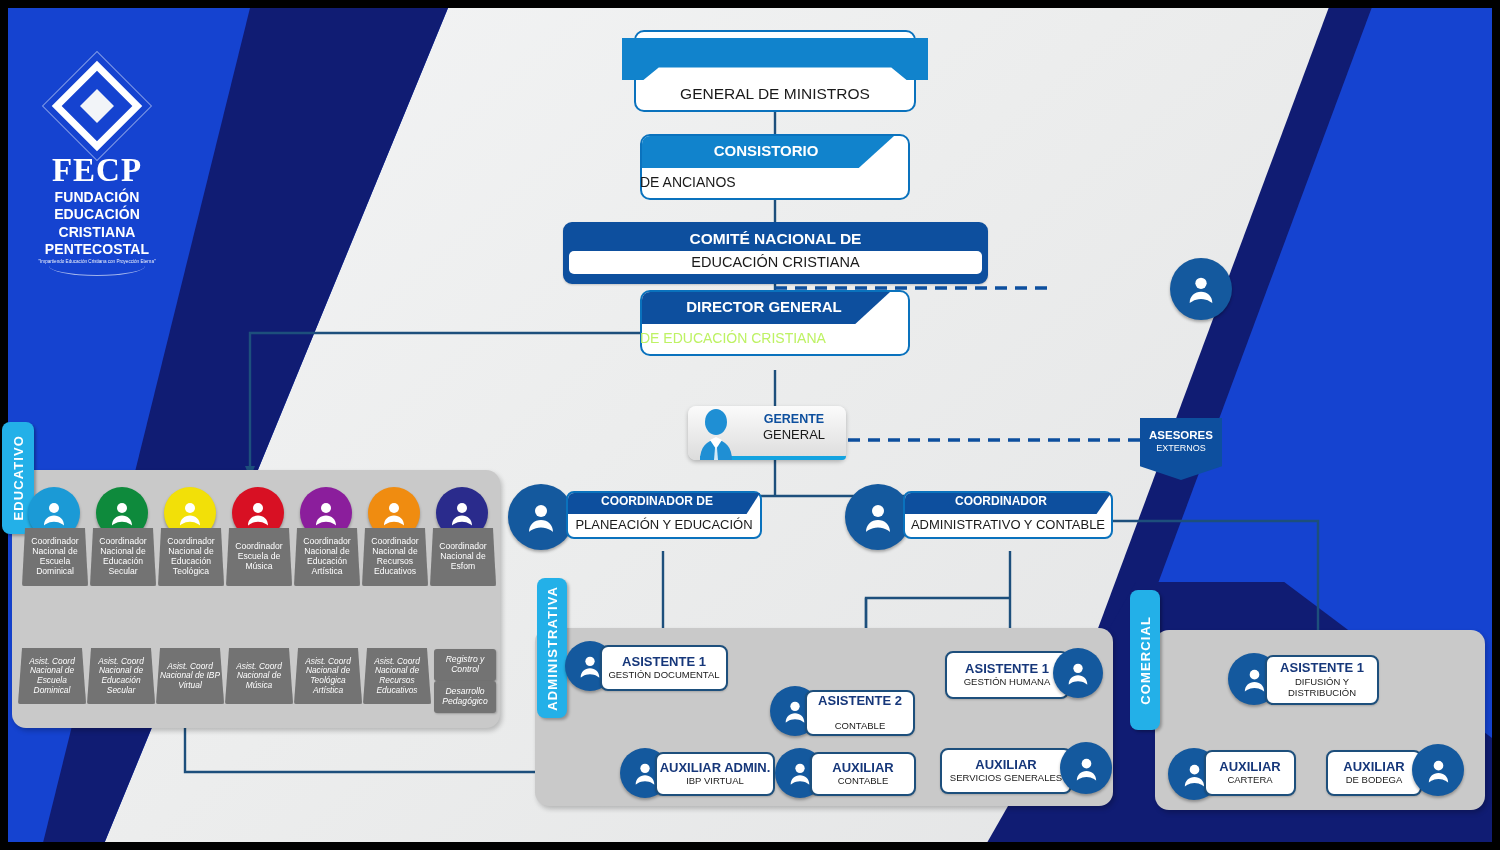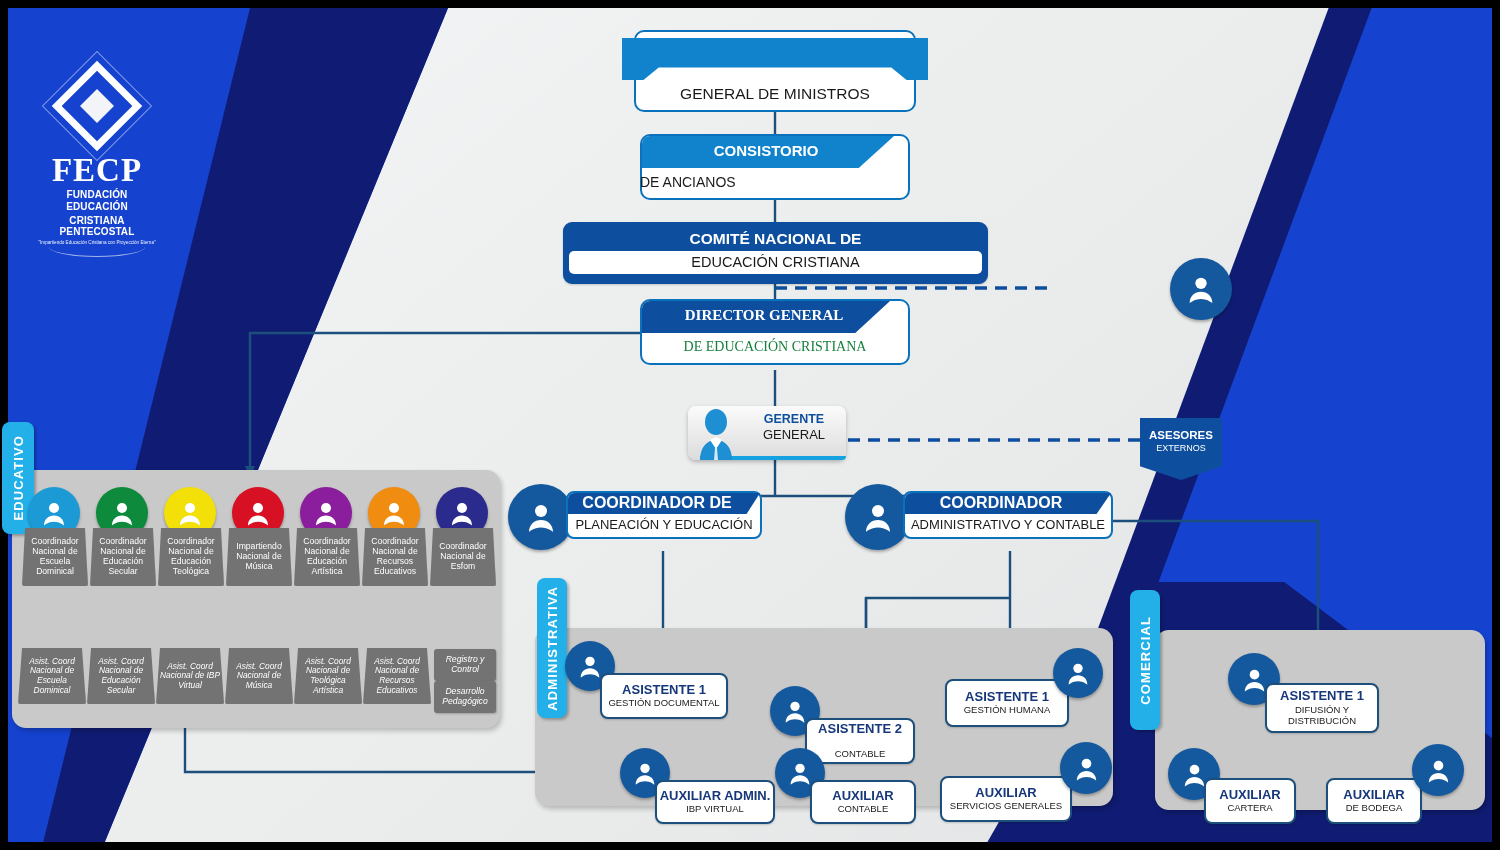--- a/index.html
+++ b/index.html
@@ -27,21 +27,21 @@
 
   
   .logo{position:absolute;left:38px;top:52px;width:118px;text-align:center;color:#fff;}
   .logo-diamond{position:relative;height:108px;}
   .dia{position:absolute;left:50%;top:50%;transform:translate(-50%,-50%) rotate(45deg);}
   .dia.outer{width:76px;height:76px;border:1px solid rgba(255,255,255,.45);}
   .dia.mid{width:50px;height:50px;border:7px solid #ffffff;}
   .dia.inner{width:24px;height:24px;background:#f2f4f8;}
   .logo-fecp{font-family:"Liberation Serif",serif;font-size:33px;font-weight:700;
     letter-spacing:1px;line-height:1;margin-top:-6px;}
-  .logo-l1{font-size:10px;font-weight:700;line-height:1.18;letter-spacing:.1px;margin-top:2px;}
+  .logo-l1{font-size:14px;font-weight:700;line-height:1.18;letter-spacing:.1px;margin-top:2px;}
   .logo-l2{font-size:4.6px;line-height:1.2;margin-top:2px;opacity:.92;}
   .logo-swoosh{width:96px;height:9px;margin:1px auto 0;border-bottom:1px solid rgba(255,255,255,.6);
     border-radius:0 0 50% 50%/0 0 100% 100%;}
 
   
   .svg-lines{position:absolute;left:0;top:0;width:1500px;height:850px;pointer-events:none;}
 
   
   .node{position:absolute;box-sizing:border-box;}
 
@@ -63,26 +63,26 @@
   .consistorio .t2{position:absolute;left:0;right:0;top:40px;text-align:left;color:#1a1a1a;font-size:14px;}
 
   
   .comite{left:563px;top:222px;width:425px;height:62px;border:2.5px solid #0d4f9e;
     border-radius:9px;background:#0d4f9e;overflow:hidden;box-shadow:0 1px 2px rgba(0,0,0,.18);}
   .comite .t1{text-align:center;color:#fff;font-size:15.5px;font-weight:700;padding-top:6px;}
   .comite .t2{margin:3px 4px 0;background:#fff;border-radius:5px;text-align:center;color:#1a1a1a;
     font-size:14.5px;padding:3px 0 4px;}
 
   
-  .director{left:640px;top:299px;width:270px;height:66px;font-family:Liberation Serif, serif;}
+  .director{left:640px;top:290px;width:270px;height:66px;}
   .director .shell{position:absolute;inset:0;border:2.5px solid #0a72bd;border-radius:10px;background:#fff;}
   .director .band{position:absolute;left:2px;top:2px;width:248px;height:32px;background:#0d4f9e;
     border-radius:8px 0 0 0;clip-path:polygon(0 0,100% 0,86% 100%,0 100%);}
   .director .t1{position:absolute;left:0;right:22px;top:8px;text-align:center;color:#fff;font-size:15px;font-weight:700;}
-  .director .t2{position:absolute;left:0;right:0;top:40px;text-align:center;color:#15803d;font-size:14px;}
+  .director .t2{position:absolute;left:0;right:0;top:40px;color:#bef264;font-size:14px;}
 
   
   .revisor{left:1050px;top:264px;width:128px;height:50px;border:2.5px solid #0d4f9e;
     border-radius:9px;background:#fff;box-shadow:0 1px 2px rgba(0,0,0,.15);}
   .revisor .t1{text-align:center;color:#0d4f9e;font-size:15px;font-weight:700;padding-top:6px;}
   .revisor .t2{text-align:center;color:#1a1a1a;font-size:14px;}
 
   
   .gerente{left:688px;top:406px;width:158px;height:54px;border-radius:8px;
     background:linear-gradient(180deg,#fbfbfb,#dcdcdc);box-shadow:0 2px 4px rgba(0,0,0,.25);}
@@ -94,21 +94,21 @@
   .asesores{left:1140px;top:418px;width:82px;height:62px;background:#0d4f9e;
     clip-path:polygon(0 0,100% 0,100% 78%,50% 100%,0 78%);}
   .asesores .t1{text-align:center;color:#fff;font-size:11.5px;font-weight:700;padding-top:11px;}
   .asesores .t2{text-align:center;color:#fff;font-size:9px;padding-top:2px;}
 
   
   .coord{position:absolute;height:48px;}
   .coord .shell{position:absolute;inset:0;border:2.5px solid #0a72bd;border-radius:8px;background:#fff;}
   .coord .band{position:absolute;left:2px;top:2px;right:2px;height:21px;background:#0d4f9e;
     border-radius:6px 0 0 0;clip-path:polygon(0 0,100% 0,93% 100%,0 100%);}
-  .coord .t1{position:absolute;left:0;right:14px;top:3px;text-align:center;color:#fff;font-size:16px;font-weight:700;}
+  .coord .t1{position:absolute;left:0;right:14px;top:3px;text-align:center;color:#fff;font-size:12px;font-weight:700;}
   .coord .t2{position:absolute;left:0;right:0;top:26px;text-align:center;color:#1a1a1a;font-size:13px;}
 
   
   .av{position:absolute;border-radius:50%;background:#14599e;
      box-shadow:0 2px 3px rgba(0,0,0,.3);display:flex;align-items:center;justify-content:center;}
   .av svg{display:block;}
 
   
   .panel{position:absolute;background:#c9c9c9;border-radius:14px;box-shadow:2px 3px 5px rgba(0,0,0,.22);}
   .tab{position:absolute;background:#23b0e8;border-radius:8px;box-shadow:2px 2px 3px rgba(0,0,0,.28);
@@ -121,21 +121,21 @@
     line-height:1.14;display:flex;align-items:center;justify-content:center;padding:2px 1px;
     box-shadow:1px 1px 2px rgba(0,0,0,.22);
     clip-path:polygon(3px 0,calc(100% - 3px) 0,100% 100%,0 100%);border-radius:2px;}
   .chip.asis{font-style:italic;font-size:8.4px;
     clip-path:polygon(4px 0,calc(100% - 4px) 0,100% 100%,0 100%);}
   .chip.plain{clip-path:none;border-radius:3px;font-style:italic;}
 
   
   .card{position:absolute;border:2px solid #1d4f7c;border-radius:8px;background:#fff;
     box-shadow:0 1px 2px rgba(0,0,0,.18);display:flex;flex-direction:column;
-    align-items:center;justify-content:center;margin-top:28px;}
+    align-items:center;justify-content:center;}
   .card .t1{color:#16377a;font-weight:700;font-size:13px;line-height:1.1;text-align:center;}
   .card .t2{color:#1a1a1a;font-size:9.5px;line-height:1.15;text-align:center;margin-top:1px;}
 </style>
 </head>
 <body>
 
 <div id="stage">
 
   <div class="bg-light"></div>
   <div class="bg-blue-left"></div>
@@ -298,21 +298,21 @@
           <path d="M4 22c0-5 3.6-8 8-8s8 3 8 8c0 0-3-3-8-3s-8 3-8 3z" fill="#fff"></path>
         </svg>
       </div>
       <div class="chip" style="left: 158px; top: 528px; width: 64px; height: 54px;">Coordinador Nacional de Educación Teológica</div>
       <div class="av" style="left: 232px; top: 487px; width: 52px; height: 52px; background: rgb(216, 16, 35);">
         <svg width="30" height="30" viewBox="0 0 24 24">
           <circle cx="12" cy="8" r="4" fill="#fff"></circle>
           <path d="M4 22c0-5 3.6-8 8-8s8 3 8 8c0 0-3-3-8-3s-8 3-8 3z" fill="#fff"></path>
         </svg>
       </div>
-      <div class="chip" style="left: 226px; top: 528px; width: 64px; height: 54px;">Impartiendo Nacional de Música</div>
+      <div class="chip" style="left: 226px; top: 528px; width: 64px; height: 54px;">Coordinador Escuela de Música</div>
       <div class="av" style="left: 300px; top: 487px; width: 52px; height: 52px; background: rgb(139, 30, 156);">
         <svg width="30" height="30" viewBox="0 0 24 24">
           <circle cx="12" cy="8" r="4" fill="#fff"></circle>
           <path d="M4 22c0-5 3.6-8 8-8s8 3 8 8c0 0-3-3-8-3s-8 3-8 3z" fill="#fff"></path>
         </svg>
       </div>
       <div class="chip" style="left: 294px; top: 528px; width: 64px; height: 54px;">Coordinador Nacional de Educación Artística</div>
       <div class="av" style="left: 368px; top: 487px; width: 52px; height: 52px; background: rgb(240, 140, 16);">
         <svg width="30" height="30" viewBox="0 0 24 24">
           <circle cx="12" cy="8" r="4" fill="#fff"></circle>

